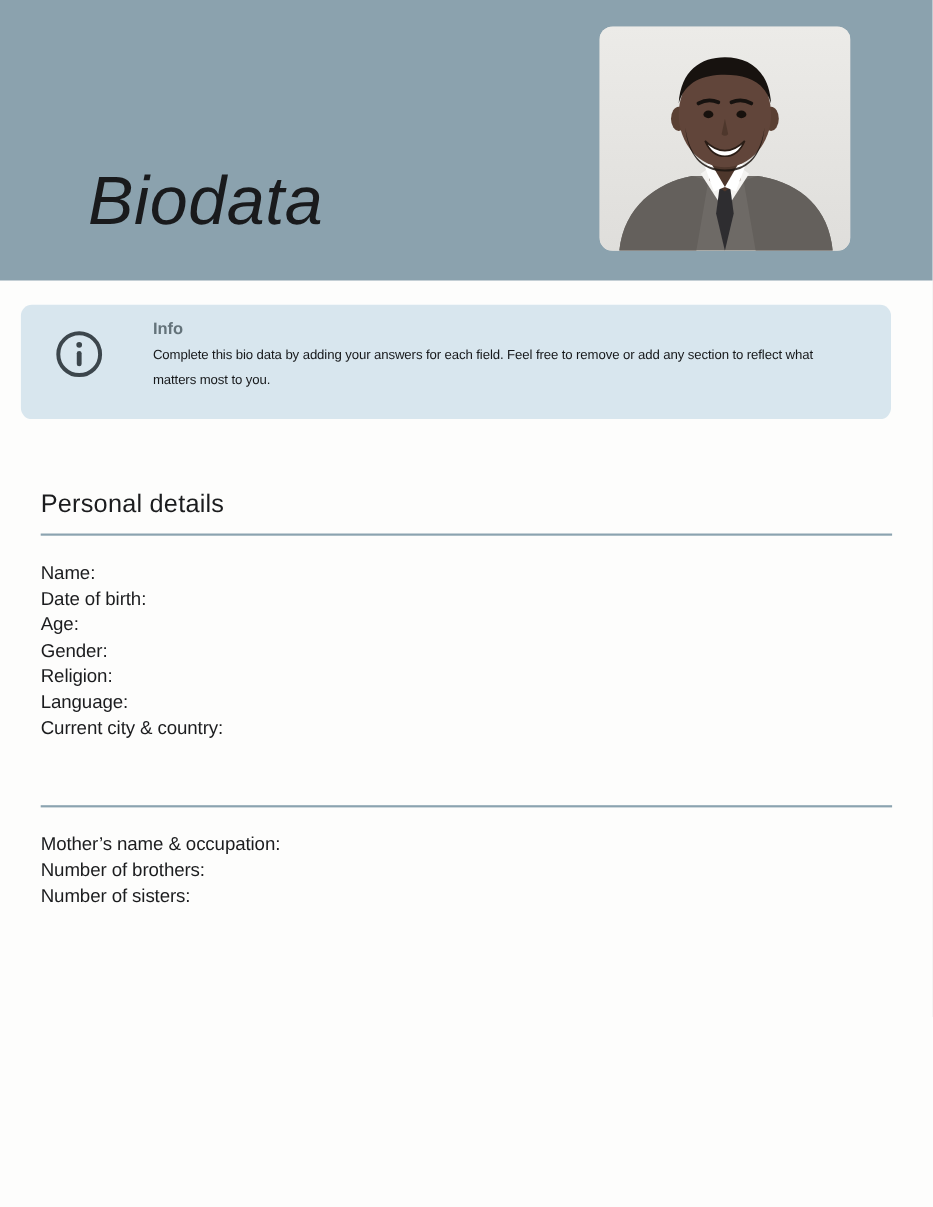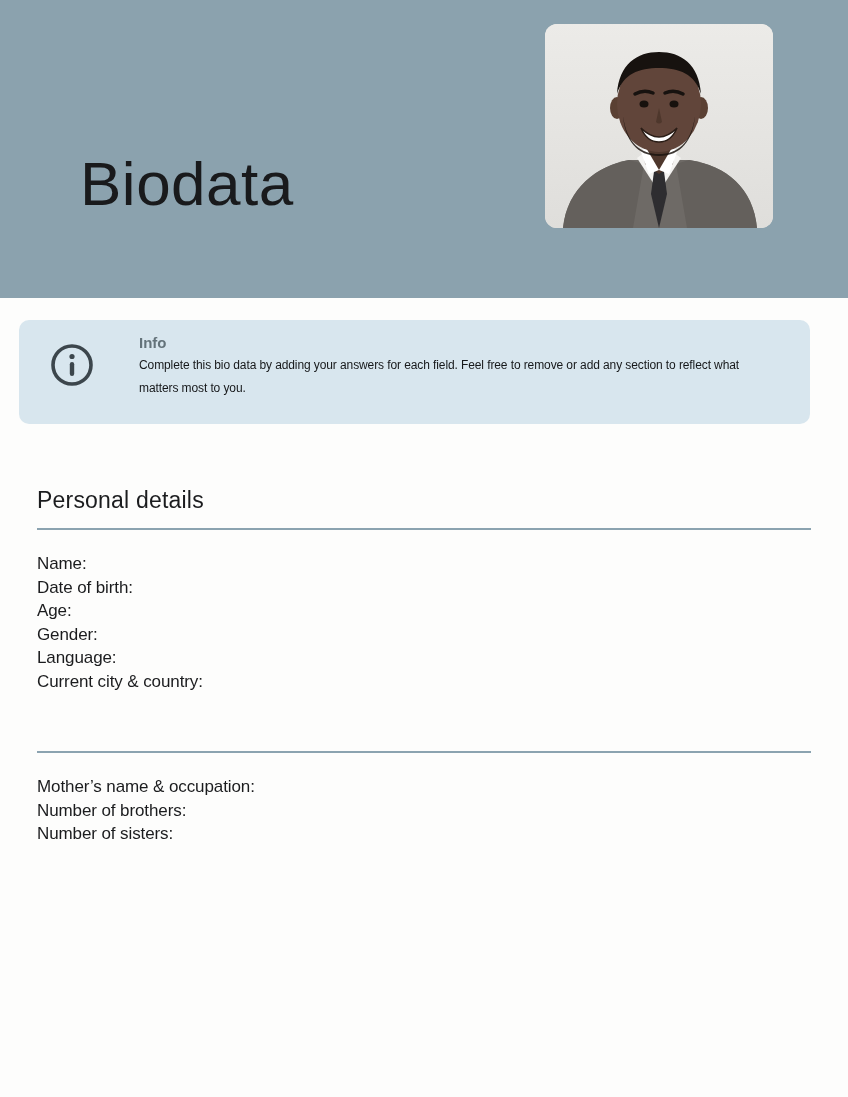--- a/index.html
+++ b/index.html
@@ -10,22 +10,23 @@
     height: 1097px;
     margin: 0 auto;
     background: #fdfdfc;
     overflow: hidden;
     font-family: "Liberation Sans", sans-serif;
     color: #1d1d1f;
   }
   
   .header {
     position: relative;
-    height: 298px;
+    height: 255px;
     background: #8ba2ae;
+    font-style: italic;
   }
   .doc-title {
     position: absolute;
     left: 80px;
     top: 150px;
     font-size: 62px;
     font-weight: 300;
     letter-spacing: 0.5px;
     color: #191a1c;
     line-height: 1.1;
@@ -165,20 +166,21 @@
   <div class="content">
 
     <div class="section sec-personal">
       <div class="section-title">Personal details</div>
       <hr class="rule">
       <div class="fields">
         <div class="field-line">Name:</div>
         <div class="field-line">Date of birth:</div>
         <div class="field-line">Age:</div>
         <div class="field-line">Gender:</div>
+        <div class="field-line">Religion:</div>
         <div class="field-line">Language:</div>
         <div class="field-line">Current city &amp; country:</div>
       </div>
     </div>
 
     <div class="section sec-family">
       <hr class="rule">
       <div class="fields">
         <div class="field-line">Mother’s name &amp; occupation:</div>
         <div class="field-line">Number of brothers:</div>

